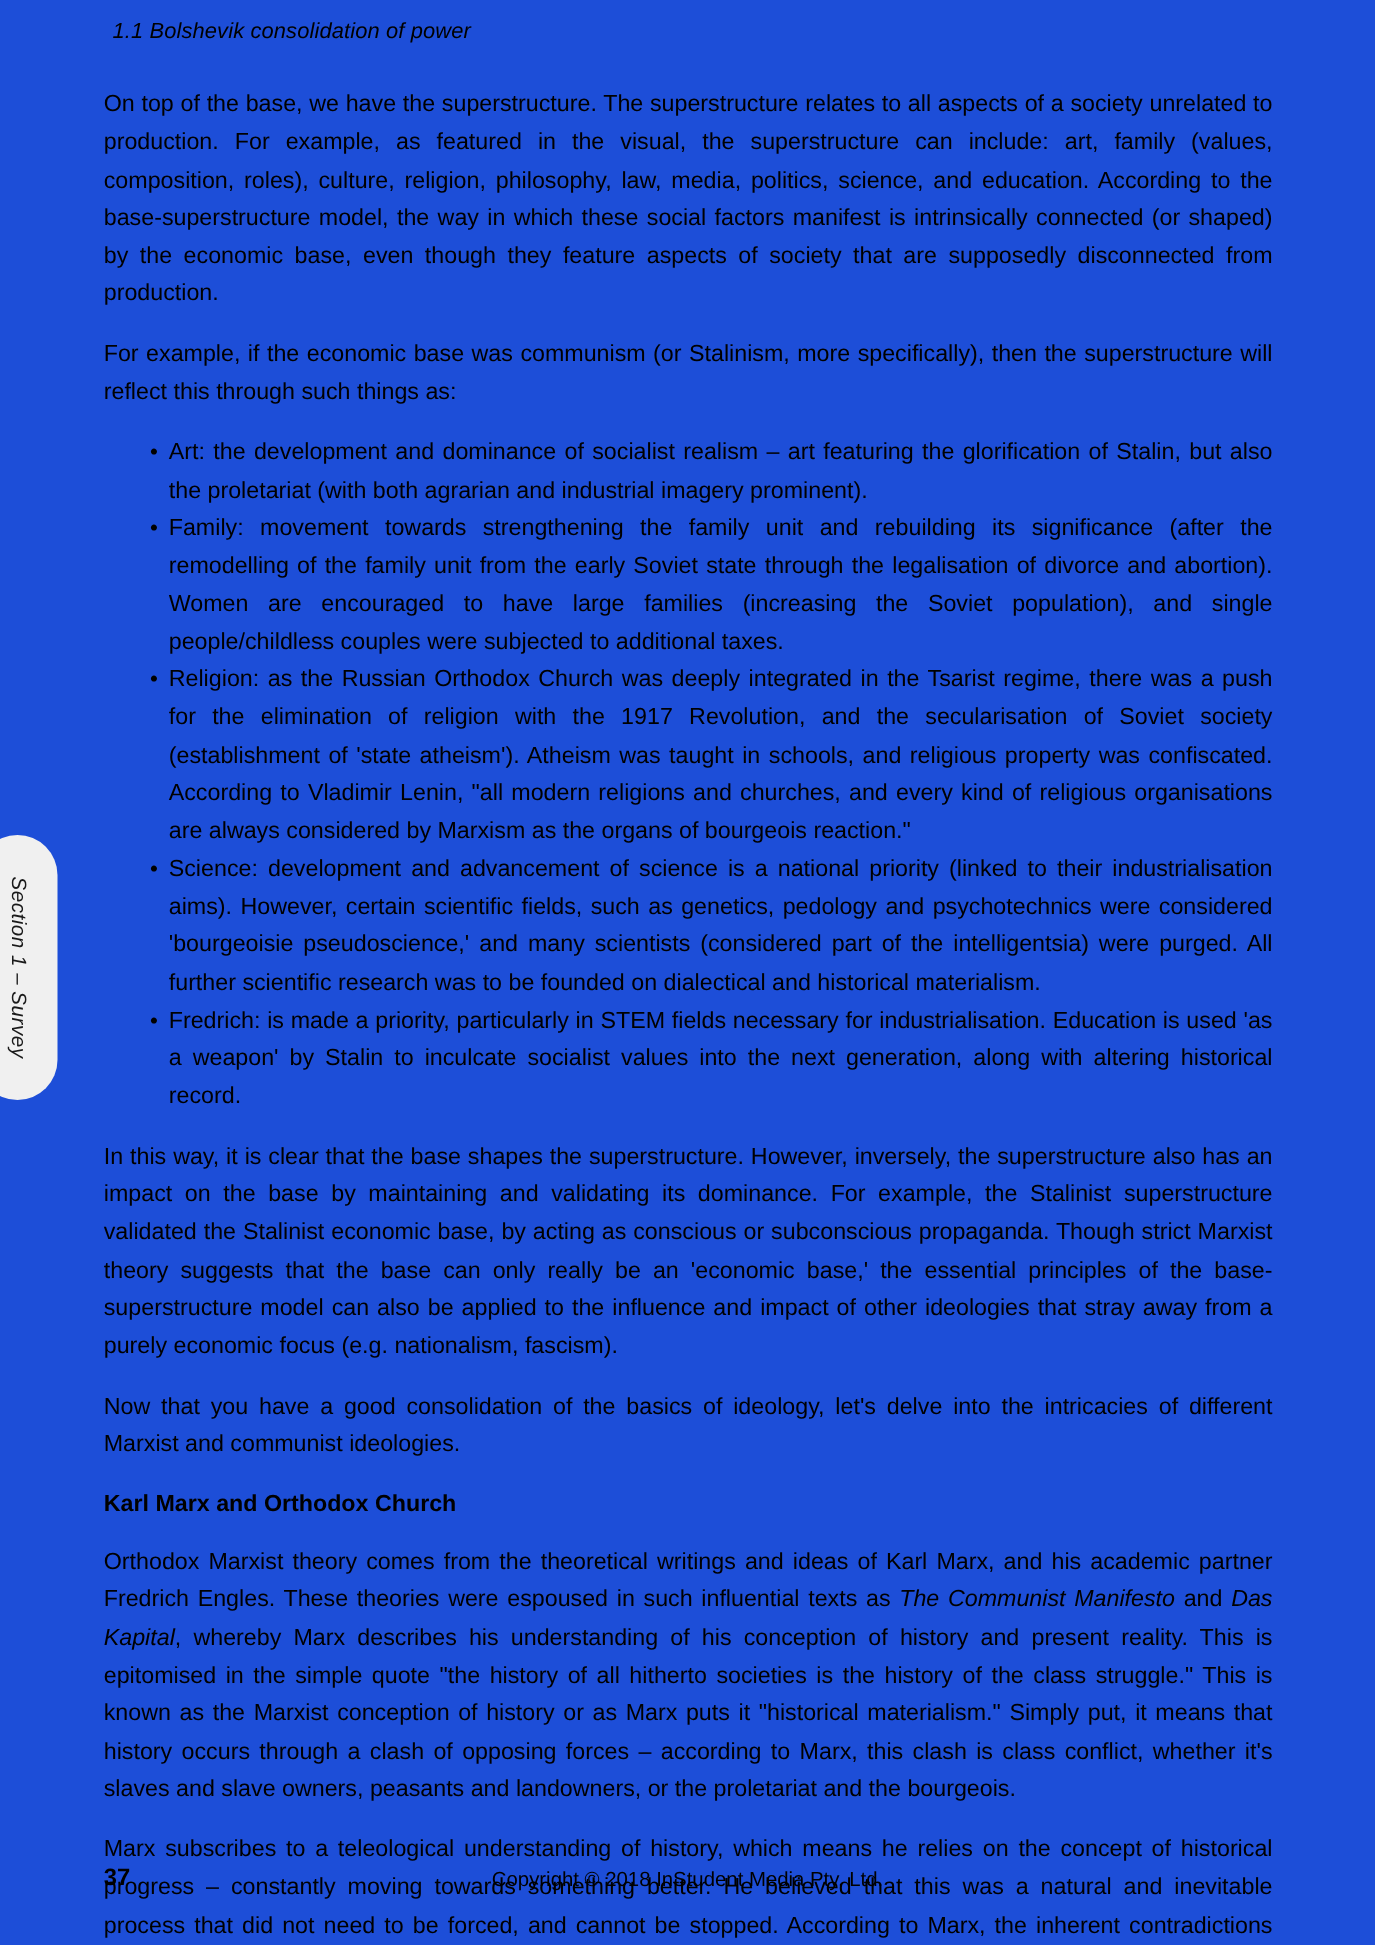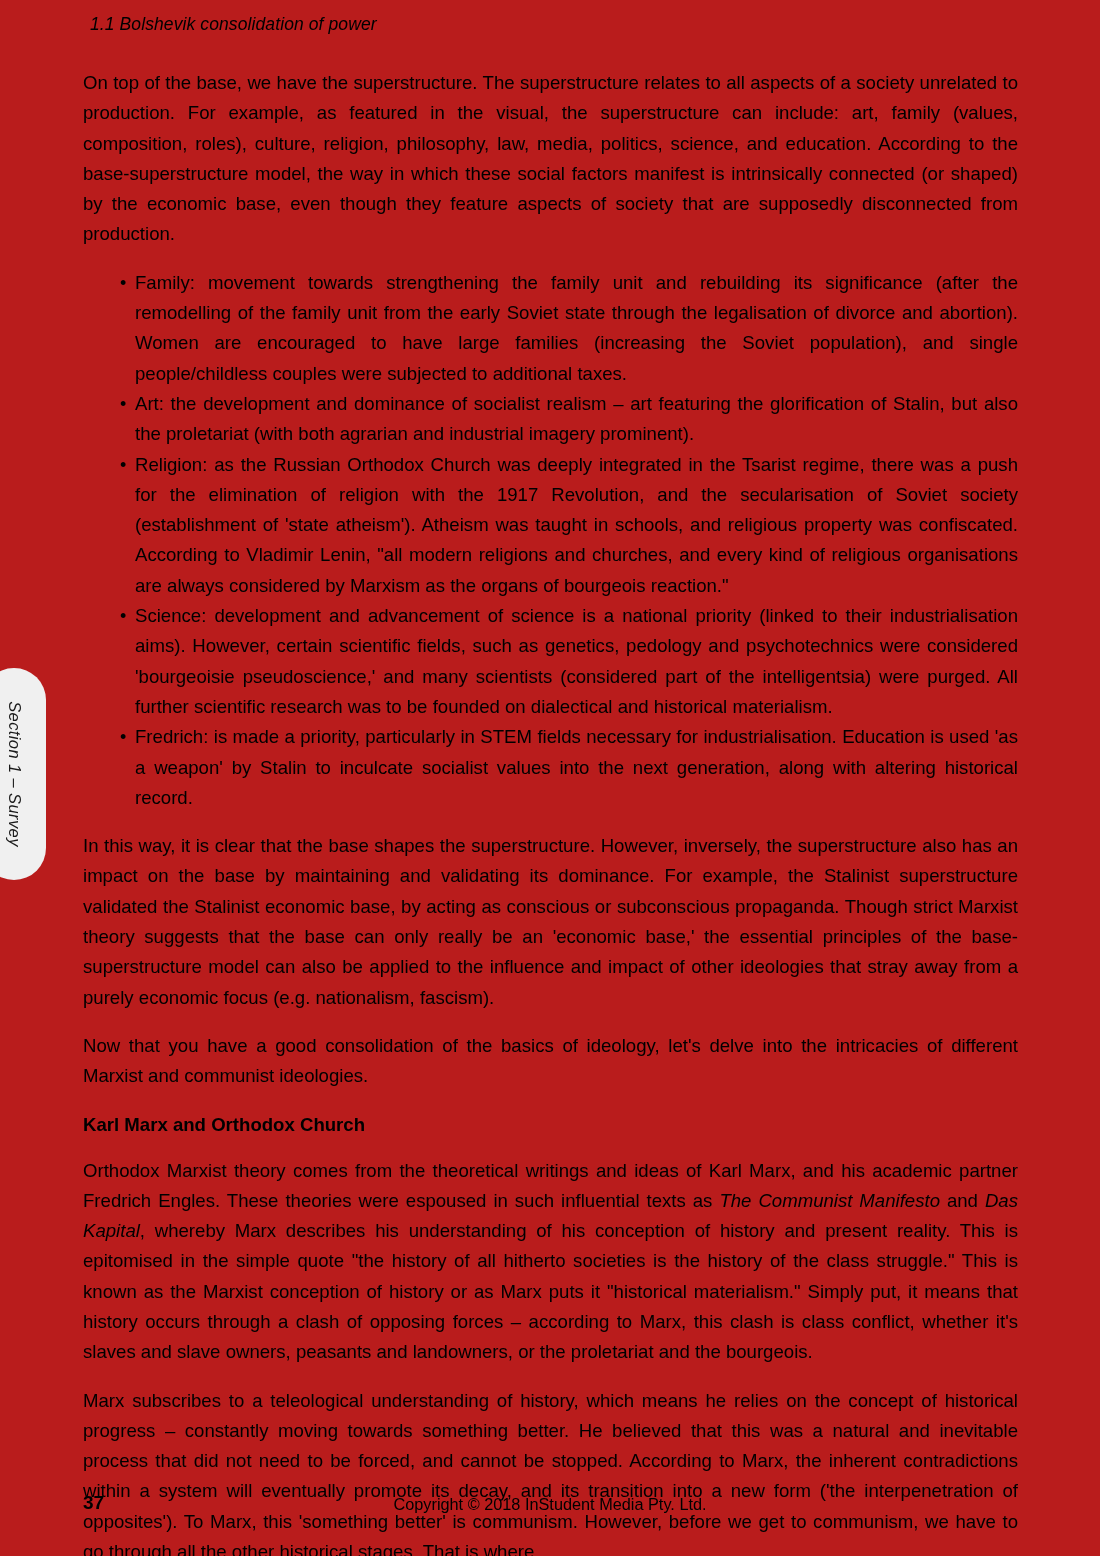--- a/index.html
+++ b/index.html
@@ -8,21 +8,21 @@
     background: #ffffff;
   }
   body {
     font-family: "Liberation Sans", sans-serif;
     color: #000000;
   }
   .page {
     position: relative;
     width: 1100px;
     height: 1556px;
-    background: #b91c1c;
+    background: #1d4ed8;
     overflow: hidden;
     box-sizing: border-box;
   }
 
   
   .running-header {
     position: absolute;
     left: 90px;
     top: 14px;
     font-style: italic;
@@ -138,24 +138,25 @@
   <div class="running-header">1.1 Bolshevik consolidation of power</div>
 
   <div class="side-tab">
     <span class="side-tab-label">Section 1 – Survey</span>
   </div>
 
   <div class="content">
 
     <p class="body-par"><span>On top of the base, we have the </span><b>superstructure.</b><span> The superstructure relates to all aspects of a society unrelated to production. For example, as featured in the visual, the superstructure can include: art, family (values, composition, roles), culture, religion, philosophy, law, media, politics, science, and education. According to the base-superstructure model, the way in which these social factors manifest is </span><b>intrinsically connected</b><span> (or shaped) by the economic base, even though they feature aspects of society that are supposedly disconnected from production.</span></p>
 
+    <p class="body-par">For example, if the economic base was communism (or Stalinism, more specifically), then the superstructure will reflect this through such things as:</p>
 
     <ul class="bullets">
+      <li><b>Art:</b><span> the development and dominance of </span><b>socialist realism</b><span> – art featuring the glorification of Stalin, but also the proletariat (with both agrarian and industrial imagery prominent).</span></li>
       <li><b>Family:</b><span> movement towards strengthening the family unit and rebuilding its significance (after the remodelling of the family unit from the early Soviet state through the legalisation of divorce and abortion). Women are encouraged to have large families (increasing the Soviet population), and single people/childless couples were subjected to additional taxes.</span></li>
-      <li><b>Art:</b><span> the development and dominance of </span><b>socialist realism</b><span> – art featuring the glorification of Stalin, but also the proletariat (with both agrarian and industrial imagery prominent).</span></li>
       <li><b>Religion:</b><span> as the Russian Orthodox Church was deeply integrated in the Tsarist regime, there was a push for the elimination of religion with the 1917 Revolution, and the secularisation of Soviet society (establishment of 'state atheism'). Atheism was taught in schools, and religious property was confiscated. According to Vladimir Lenin, "all modern religions and churches, and every kind of religious organisations are always considered by Marxism as the organs of bourgeois reaction."</span></li>
       <li><b>Science:</b><span> development and advancement of science is a national priority (linked to their industrialisation aims). However, certain scientific fields, such as genetics, pedology and psychotechnics were considered 'bourgeoisie pseudoscience,' and many scientists (considered part of the intelligentsia) were purged. All further scientific research was to be founded on dialectical and historical materialism.</span></li>
       <li><b>Fredrich:</b><span> is made a priority, particularly in STEM fields necessary for industrialisation. Education is used 'as a weapon' by Stalin to inculcate socialist values into the next generation, along with altering historical record.</span></li>
     </ul>
 
     <p class="body-par"><span>In this way, it is clear that </span><b>the base shapes the superstructure.</b><span> However, inversely, the </span><b>superstructure also has an impact on the base</b><span> by </span><b>maintaining and validating its dominance.</b><span> For example, the Stalinist superstructure validated the Stalinist economic base, by acting as conscious or subconscious propaganda. Though strict Marxist theory suggests that the base can only really be an 'economic base,' the essential principles of the base-superstructure model can also be applied to the influence and impact of other ideologies that stray away from a purely economic focus (e.g. nationalism, fascism).</span></p>
 
     <p class="body-par">Now that you have a good consolidation of the basics of ideology, let's delve into the intricacies of different Marxist and communist ideologies.</p>
 
     <h3 class="sub-head">Karl Marx and Orthodox Church</h3>

